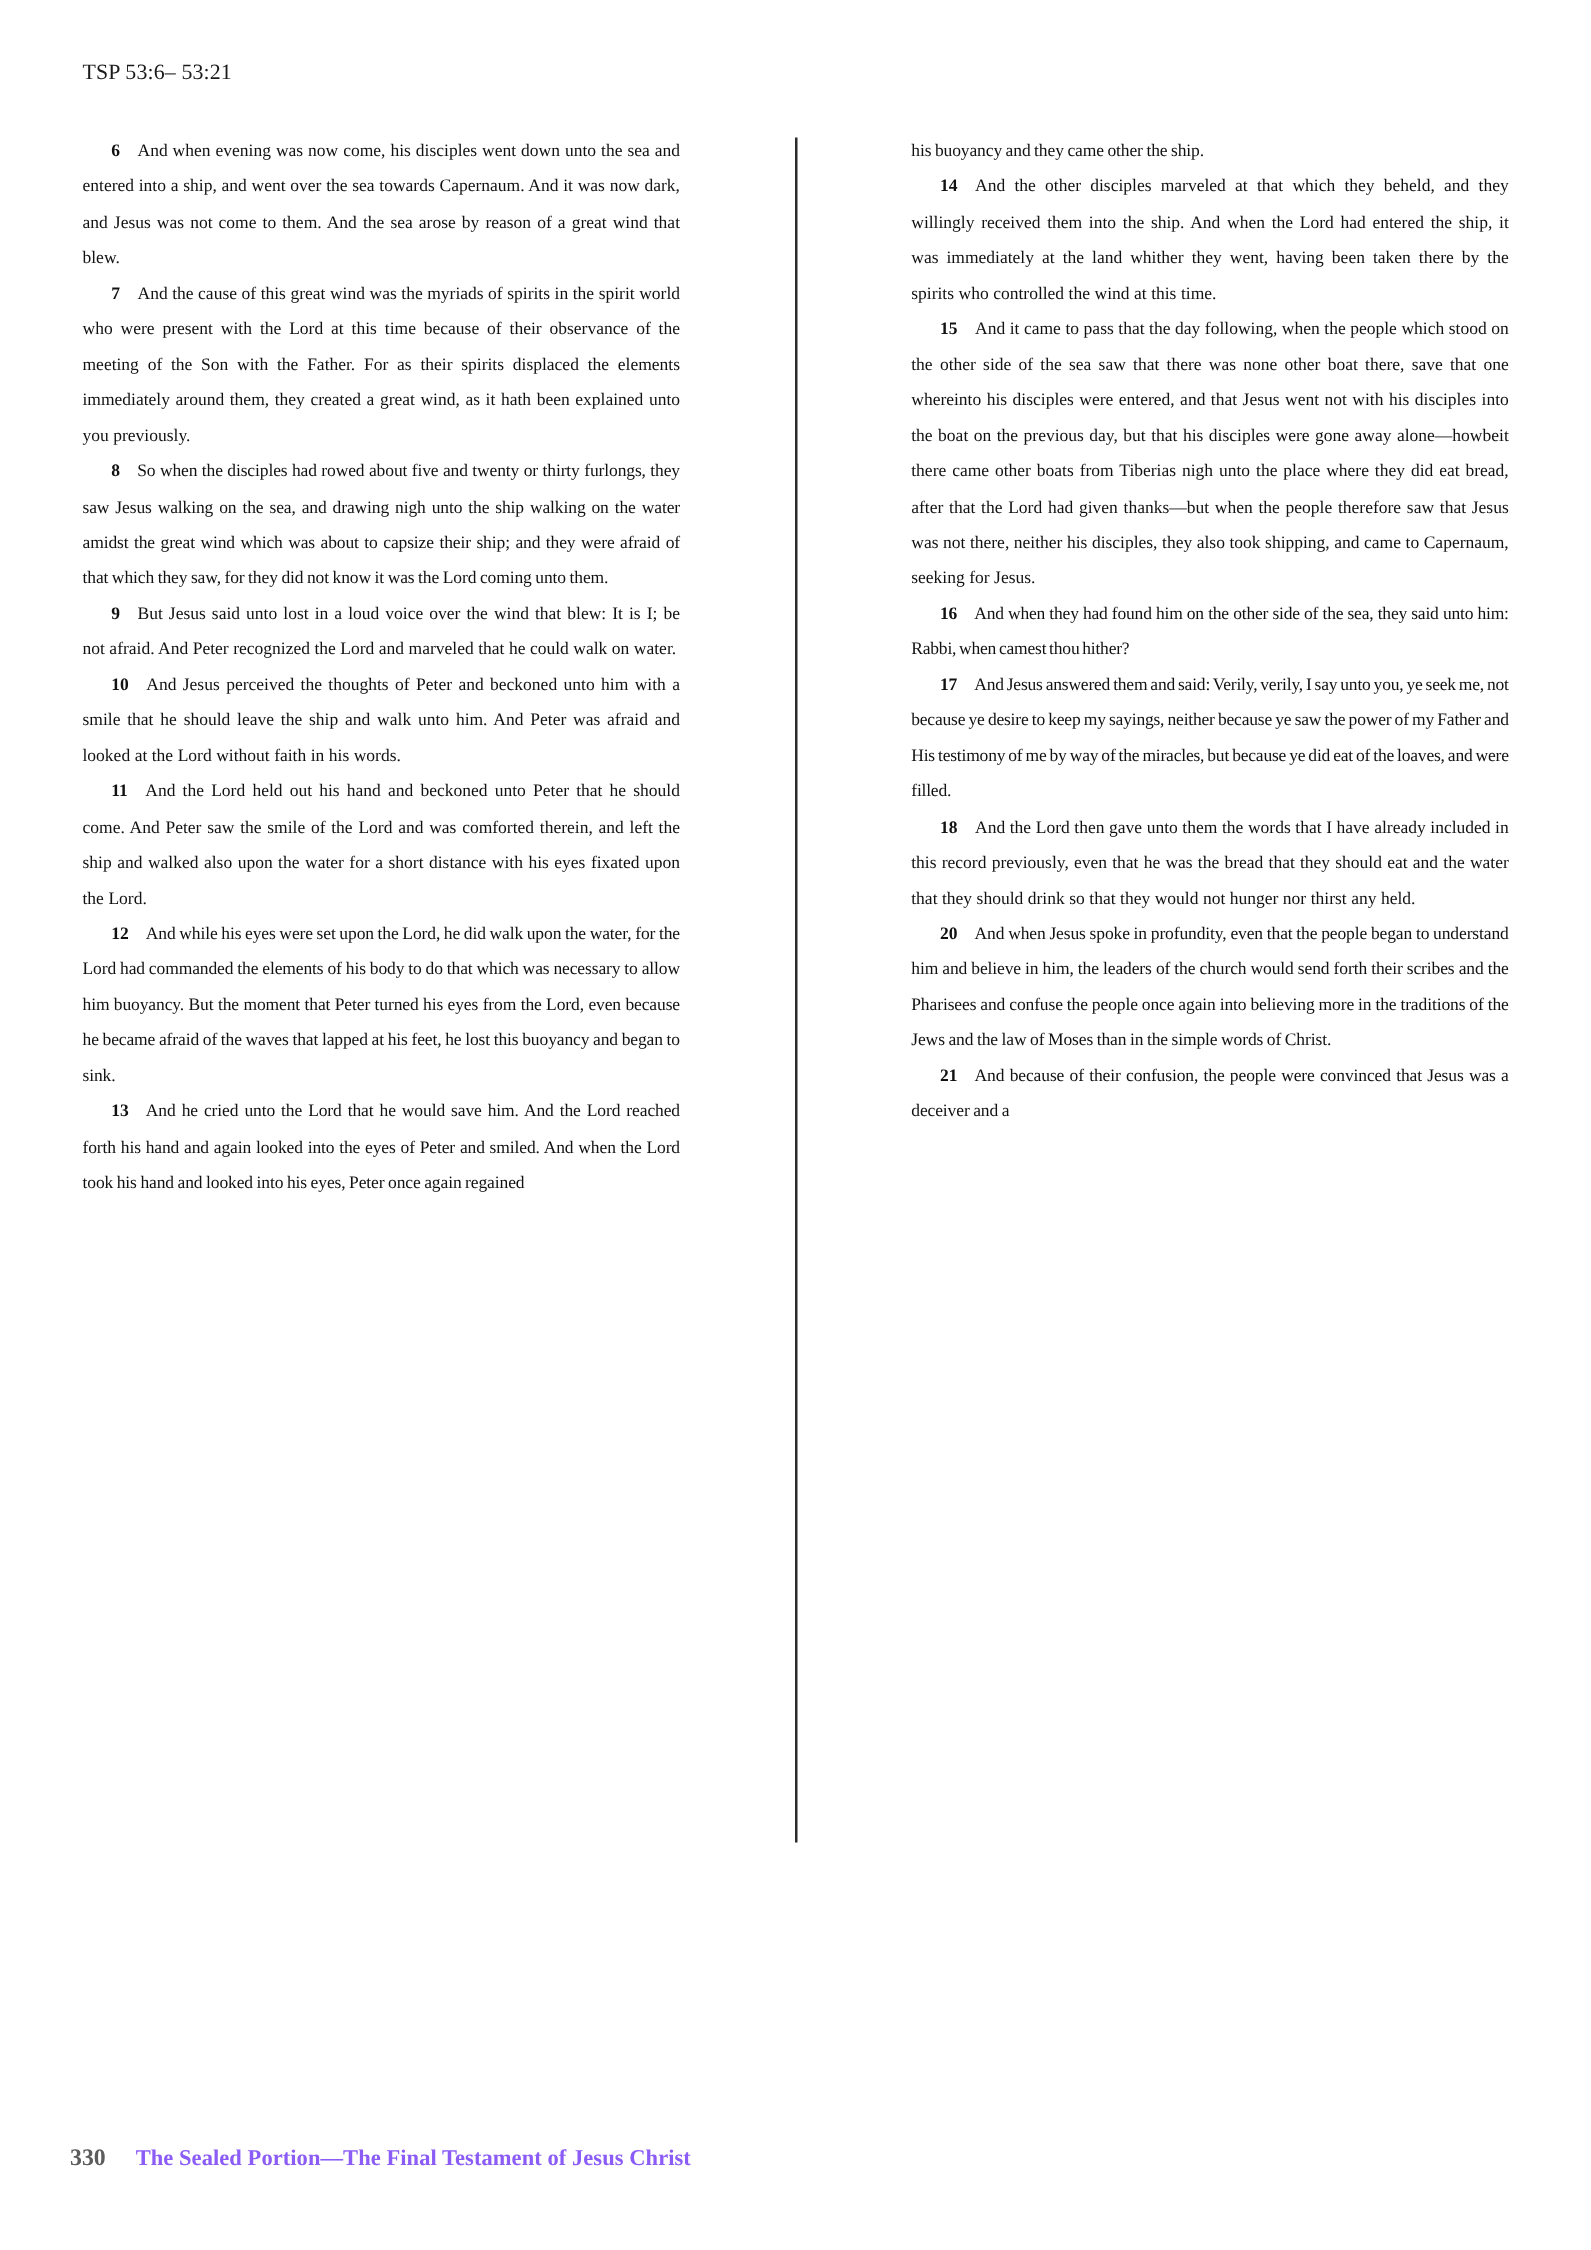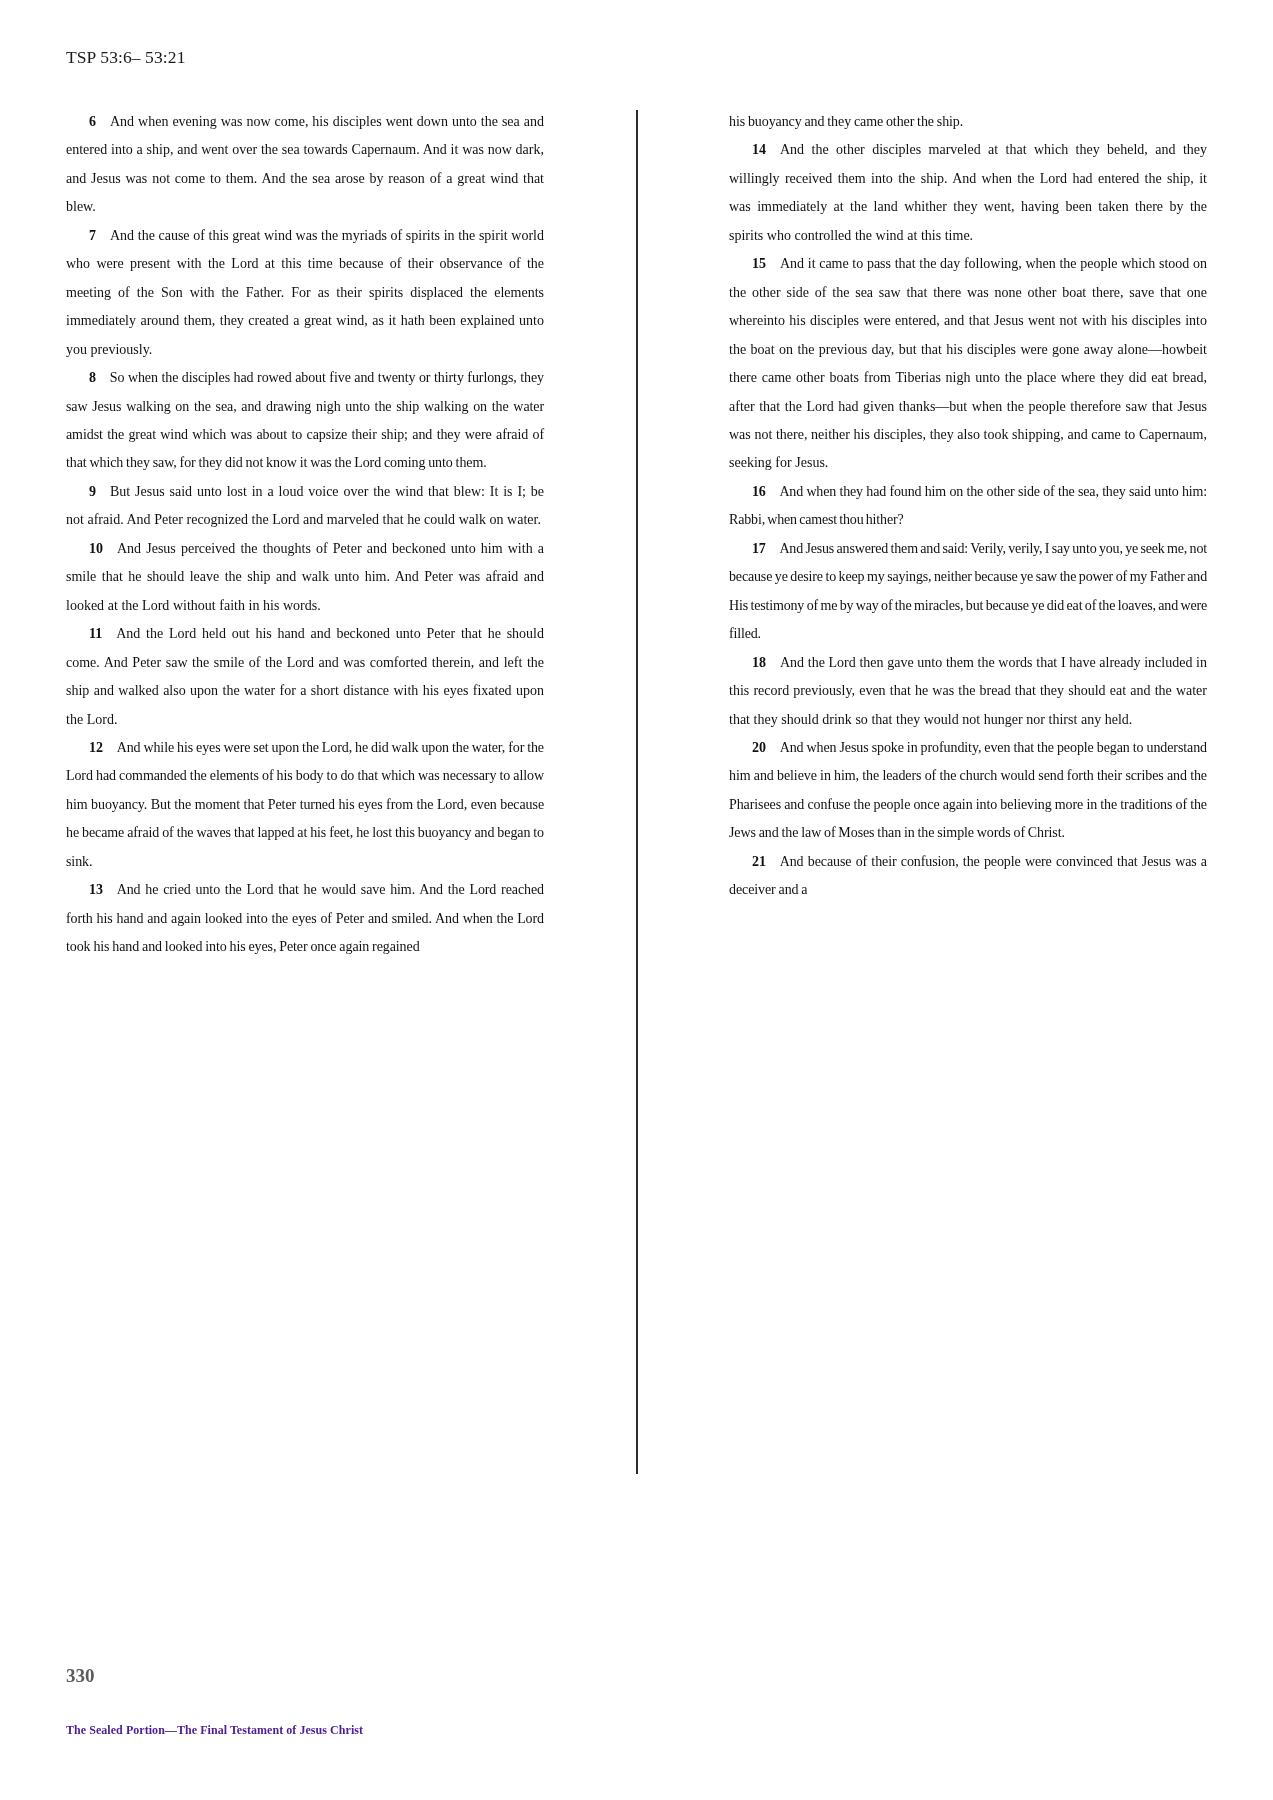--- a/index.html
+++ b/index.html
@@ -87,36 +87,36 @@
     font-weight: bold;
   }
   .vgap {
     
     white-space: pre;
   }
 
   
   .footer {
     position: absolute;
-    left: 66px;
+    left: 56px;
     bottom: 78px;
     display: flex;
-    flex-direction: column;
+    flex-direction: row;
     align-items: baseline;
-    gap: 36px;
+    gap: 24px;
   }
   .folio {
     font-weight: bold;
     font-size: 19px;
     color: #5c5c5c;
   }
   .book-title {
     font-weight: bold;
-    font-size: 12px;
-    color: #4c1d95;
+    font-size: 18px;
+    color: #8b5cf6;
     letter-spacing: 0.05px;
   }
 </style>
 </head>
 <body>
 
 <div class="page">
 
   <div class="running-head">TSP 53:6– 53:21</div>
 

